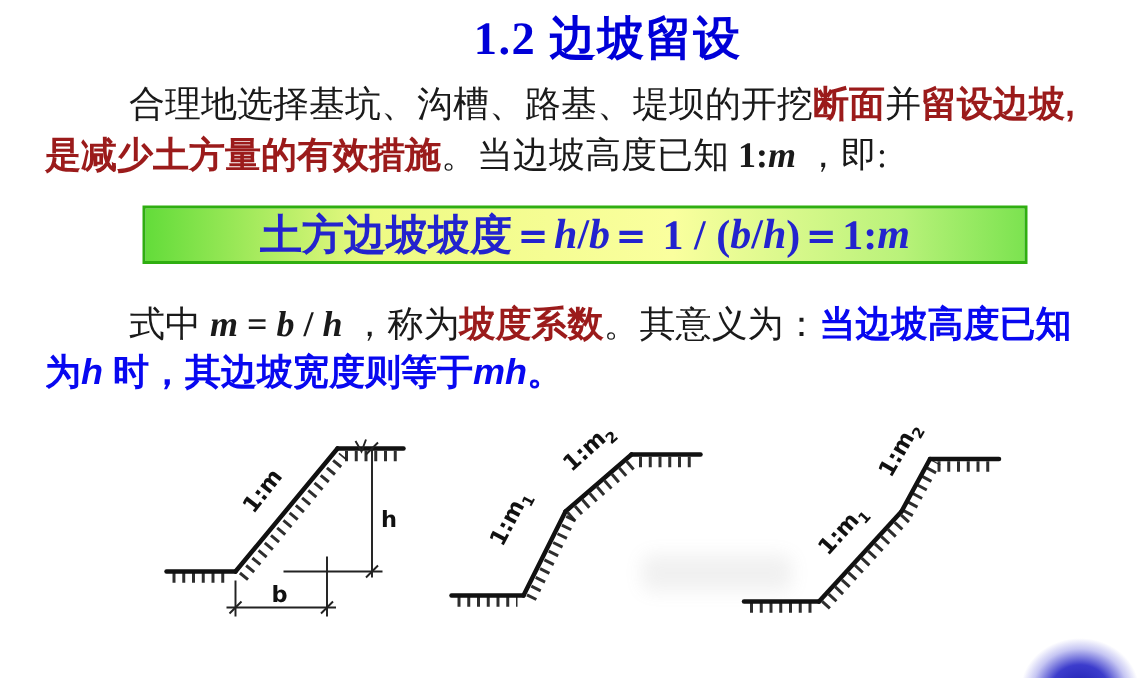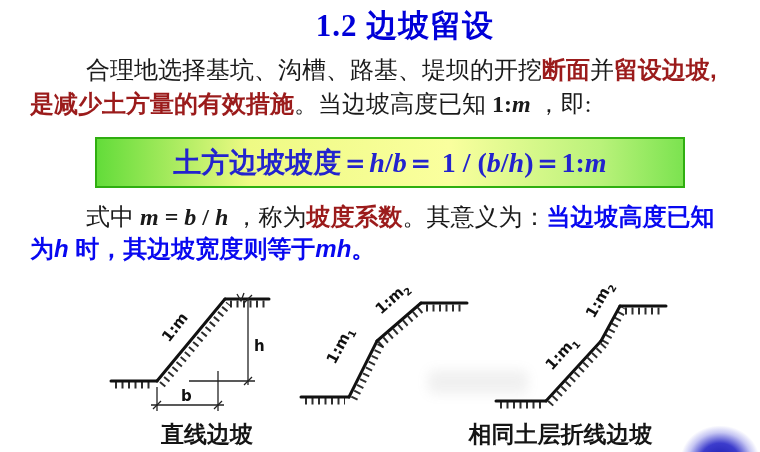--- a/index.html
+++ b/index.html
@@ -13,21 +13,21 @@
   }
   .para { position:absolute; font-size:24px; }
   .p1 { left:30px; top:53px; width:716px; line-height:33px; text-indent:56px; }
   .p2 { left:30px; top:201px; width:718px; line-height:32px; text-indent:56px; }
   .red  { color:#9b1b1b; font-weight:bold; font-family:"Liberation Sans", sans-serif; }
   .blue { color:#0808f0; font-weight:bold; font-family:"Liberation Sans", sans-serif; }
   .bi   { font-weight:bold; font-style:italic; }
   .b    { font-weight:bold; }
   .it   { font-style:italic; }
   .formula-box {
-    position:absolute; left:95px; top:137px; width:590px; height:51px;
+    position:absolute; left:95px; top:137px; width:590px; height:39px;
     box-sizing:border-box; border:2px solid #2fae10;
     background:linear-gradient(90deg,#63dc3a 0%,#eefa84 26%,#faff9e 60%,#b9f27a 86%,#7ce350 100%);
     display:flex; align-items:center; justify-content:center;
     font-size:28px; font-weight:bold; color:#2323ce; white-space:nowrap;
   }
   .fcn { font-family:"Liberation Sans", sans-serif; }
   .fit { font-family:"Liberation Serif", serif; font-style:italic; }
   .svg-d { position:absolute; }
   .dline { stroke:#111; stroke-width:3; fill:none; stroke-linecap:round; }
   .thin  { stroke:#222; stroke-width:1.3; fill:none; }
@@ -120,19 +120,17 @@
     <line class="hatch" x1="64" y1="123" x2="119" y2="63"></line>
     <line class="dline" x1="60" y1="120" x2="115" y2="60"></line>
     <line class="hatch" x1="119" y1="62" x2="138" y2="27"></line>
     <line class="dline" x1="115" y1="60" x2="134" y2="25"></line>
     <line class="hatch" x1="139" y1="30" x2="176" y2="30"></line>
     <line class="dline" x1="134" y1="25" x2="180" y2="25"></line>
     <text class="dlabel" x="66" y="90" transform="rotate(-48 66 90)"><tspan>1:m</tspan><tspan dy="4" font-size="10">1</tspan></text>
     <text class="dlabel" x="108" y="38" transform="rotate(-60 108 38)"><tspan>1:m</tspan><tspan dy="4" font-size="10">2</tspan></text>
   </svg>
 
-  <div class="cap cap1">直线边坡</div>
-  <div class="cap cap3">相同土层折线边坡</div>
 
   <div class="smudge"></div>
   <div class="watermark"></div>
 
 </div>
 
 </body></html>

